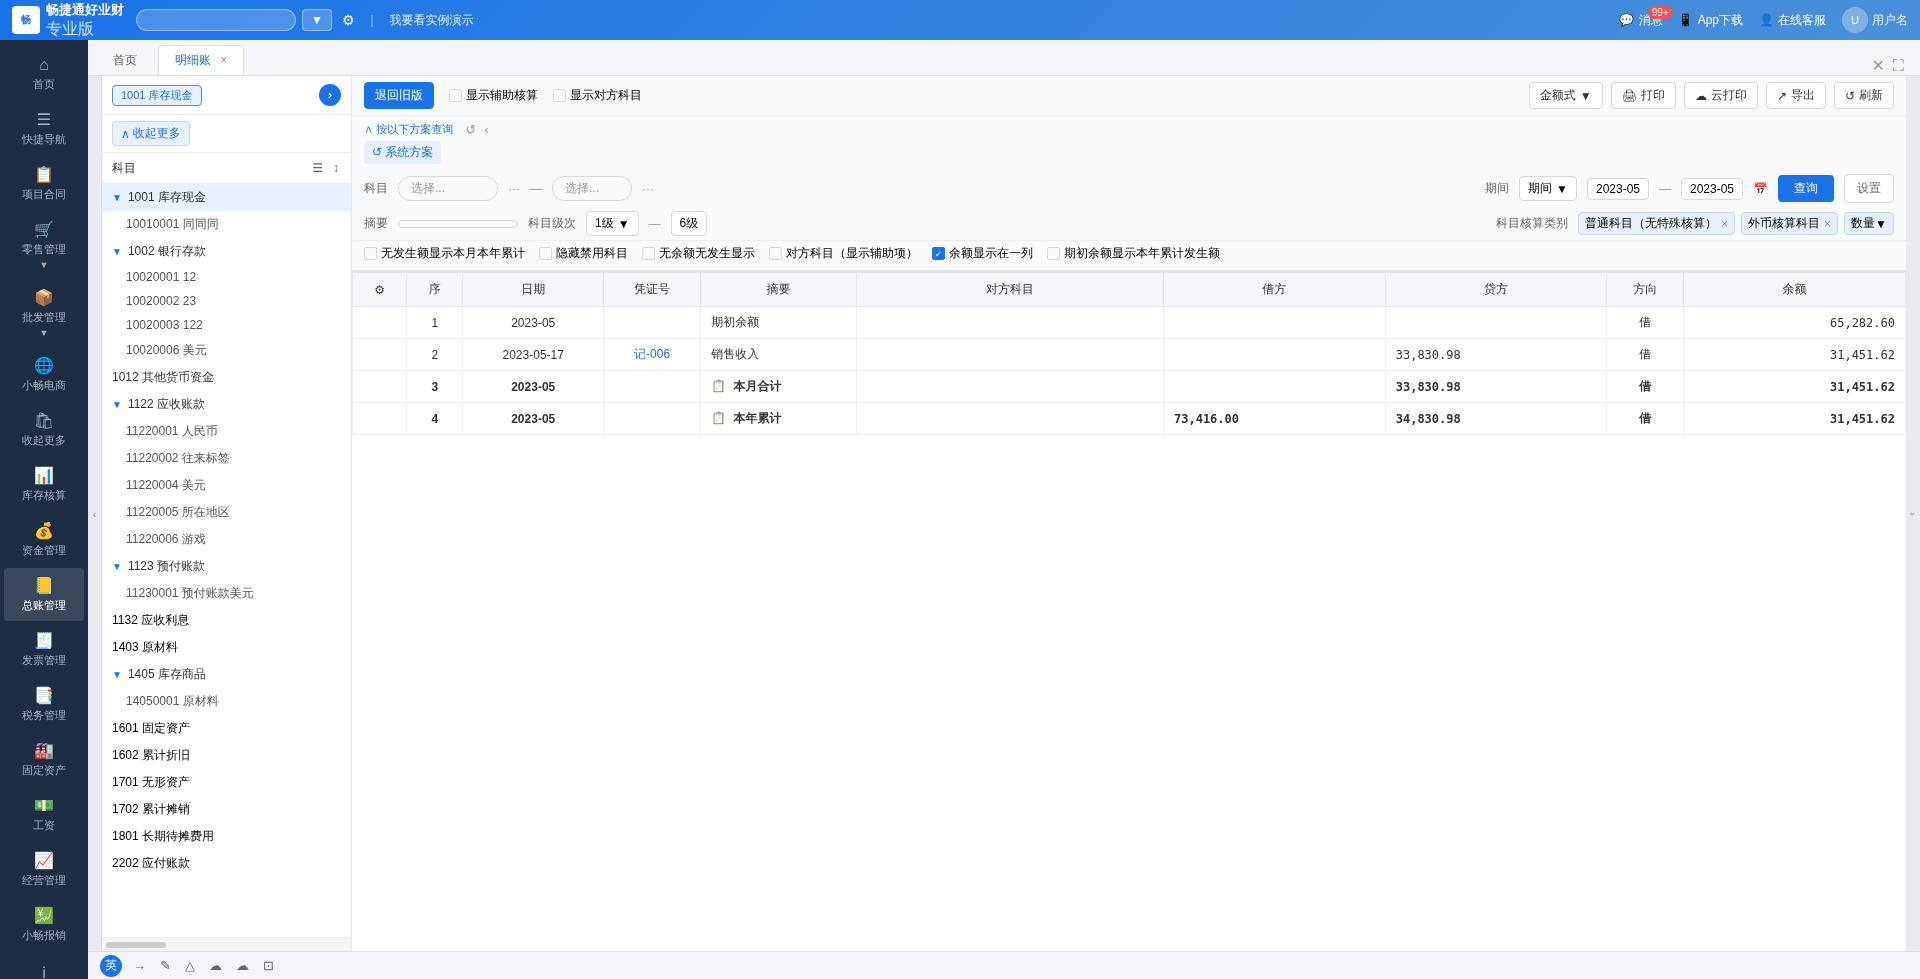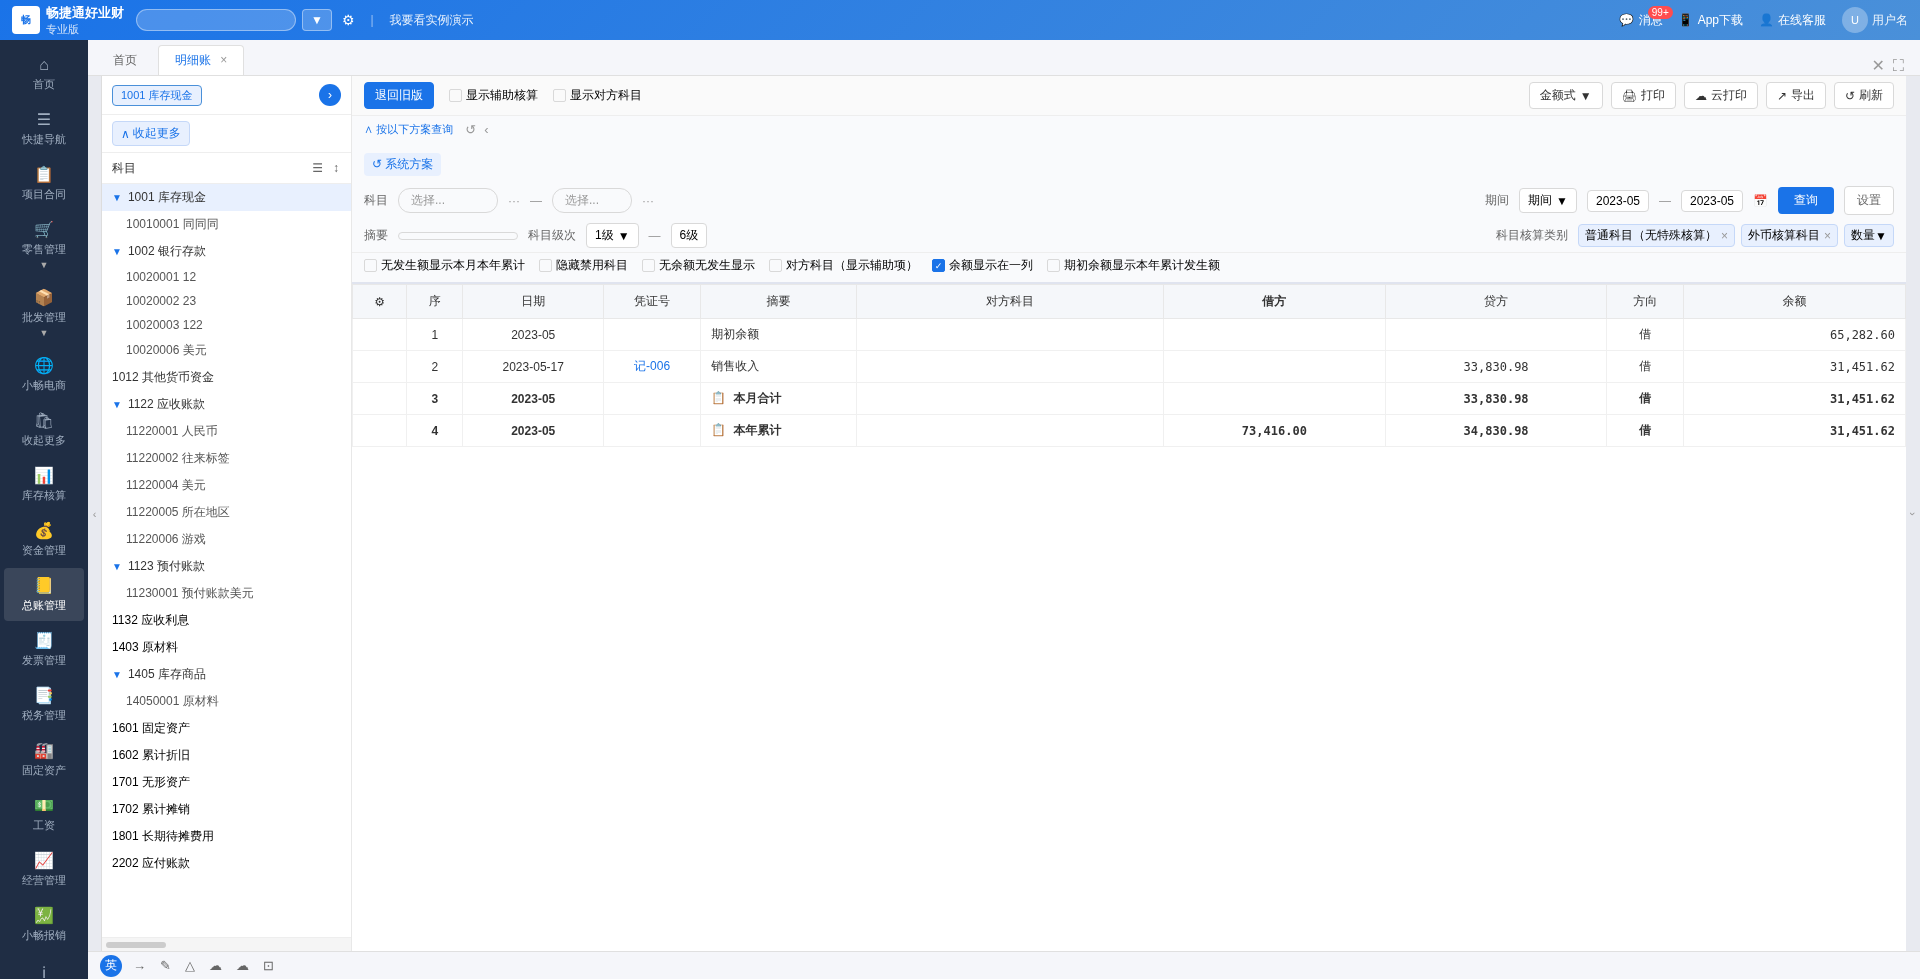--- a/index.html
+++ b/index.html
@@ -24,21 +24,21 @@
     .logo-icon {
       width: 28px; height: 28px;
       background: #fff;
       border-radius: 4px;
       display: flex; align-items: center; justify-content: center;
       color: #1a73e8;
       font-weight: bold;
       font-size: 10px;
     }
     .logo-text { color: white; font-size: 13px; font-weight: bold; }
-    .logo-sub { color: rgba(255,255,255,0.8); font-size: 11px; }
+    .logo-sub { color: rgba(255,255,255,0.8); font-size: 16px; }
     .top-bar-search {
       background: rgba(255,255,255,0.2);
       border: 1px solid rgba(255,255,255,0.4);
       border-radius: 14px;
       padding: 3px 12px;
       color: white;
       width: 160px;
       outline: none;
       font-size: 12px;
     }
@@ -309,21 +309,21 @@
     .ledger-table td {
       border: 1px solid #f0f0f0;
       padding: 7px 10px;
       color: #333;
     }
     .ledger-table tr.bold td { font-weight: bold; }
     .row-num { text-align: center; color: #666; }
     .td-date { text-align: center; }
     .td-voucher { text-align: center; color: #1a73e8; cursor: pointer; }
     .td-summary { }
-    .td-amount { text-align: center; font-family: monospace; }
+    .td-amount { text-align: left; font-family: monospace; }
     .td-direction { text-align: center; }
     .td-balance { text-align: right; font-family: monospace; }
 
     
     .right-collapse {
       width: 14px;
       background: #e8eaf0;
       display: flex;
       align-items: center;
       justify-content: center;
@@ -668,21 +668,21 @@
         <div style="background:#f9fafc;border-bottom:2px solid #e0e4ef;">
 
           <div style="padding:6px 12px 0;display:flex;align-items:center;gap:8px;">
             <div style="display:flex;align-items:center;gap:6px;">
               <span style="color:#1a73e8;cursor:pointer;font-size:11px;">∧ 按以下方案查询</span>
             </div>
             <span style="cursor:pointer;color:#999;font-size:13px;margin-left:4px;">↺</span>
             <span style="cursor:pointer;color:#999;font-size:13px;">‹</span>
             <div style="flex:1;"></div>
           </div>
-          <div style="padding:4px 12px 6px;display:flex;align-items:flex-end;gap:8px;margin-top:12px;">
+          <div style="padding:4px 12px 6px;display:flex;align-items:flex-end;gap:8px;">
             <div class="scheme-tag">
               <span>↺</span>
               <span>系统方案</span>
             </div>
           </div>
 
           <div style="padding:4px 12px;display:flex;align-items:center;gap:10px;flex-wrap:wrap;">
             <span class="field-label">科目</span>
             <div class="field-input" style="min-width:100px;color:#999;">
               <span>选择...</span>
@@ -772,21 +772,21 @@
         <div class="ledger-table-wrap">
           <table class="ledger-table">
             <thead>
               <tr>
                 <th>⚙</th>
                 <th>序</th>
                 <th>日期</th>
                 <th>凭证号</th>
                 <th>摘要</th>
                 <th style="min-width:180px;">对方科目</th>
-                <th style="min-width:130px;font-weight:bold;">借方</th>
+                <th style="min-width:130px;">借方</th>
                 <th style="min-width:130px;">贷方</th>
                 <th>方向</th>
                 <th style="min-width:130px;">余额</th>
               </tr>
             </thead>
             <tbody id="table-body">
             <tr>
       <td class="row-num"></td>
       <td class="row-num">1</td>
       <td class="td-date">2023-05</td>

